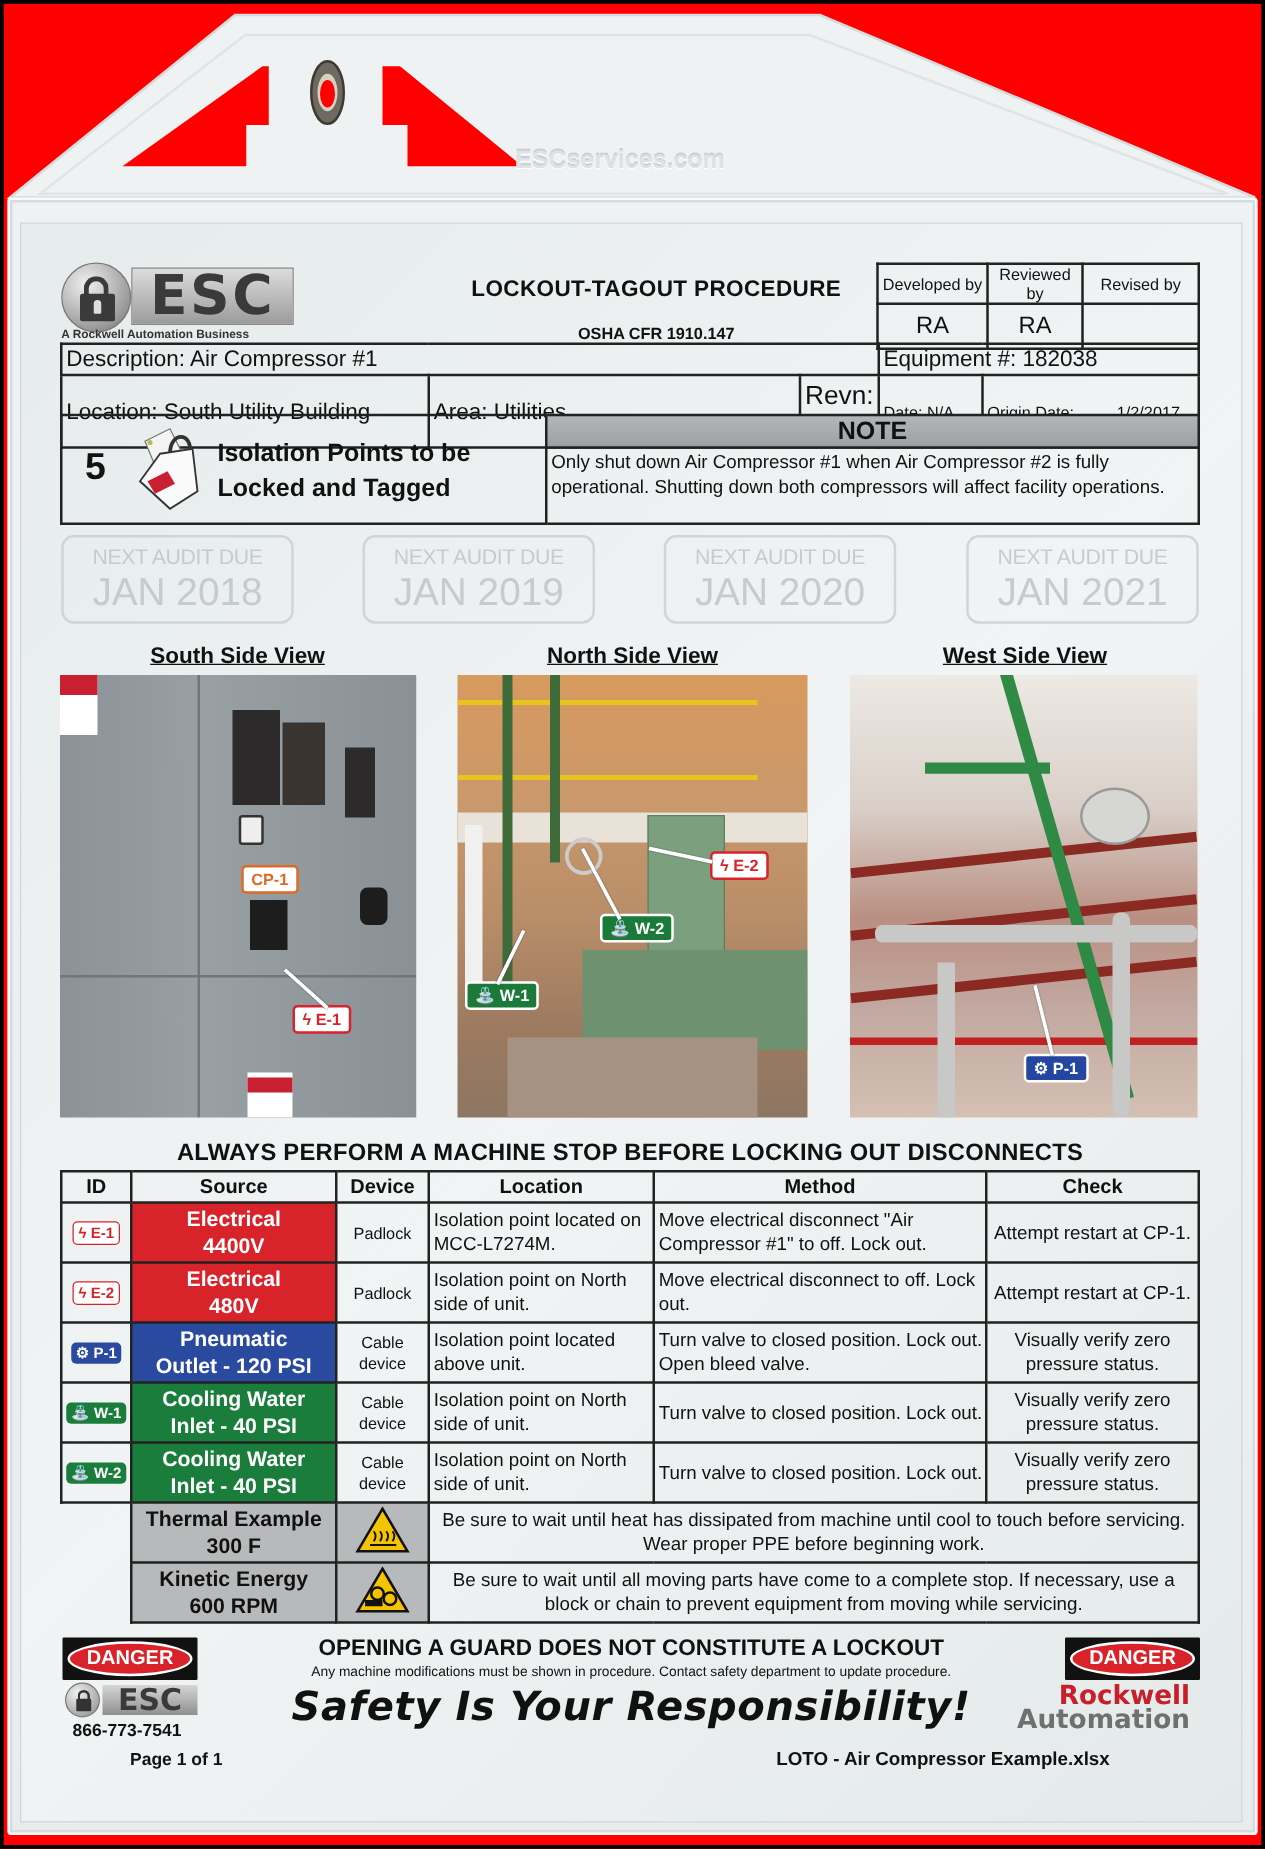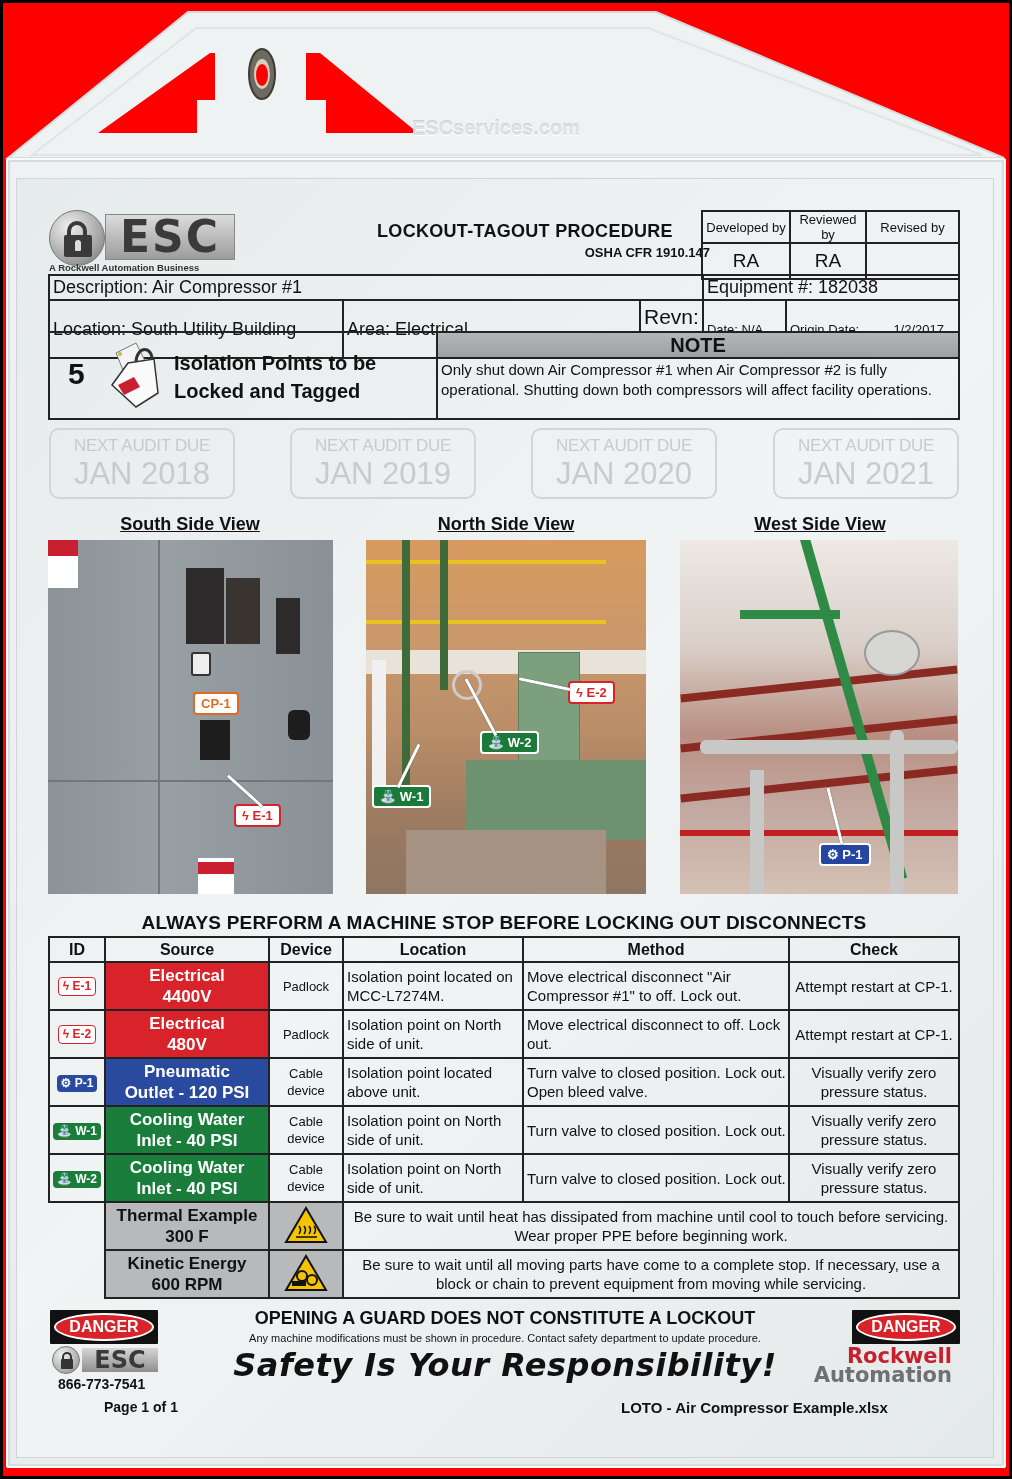--- a/index.html
+++ b/index.html
@@ -54,21 +54,21 @@
     position: absolute; left: 56px; top: 4px; width: 130px; height: 46px;
     background: linear-gradient(180deg, #dcdcdc, #9c9c9c);
     border: 1px solid #888;
     font-family: "DejaVu Sans", sans-serif; font-weight: bold; font-size: 44px; line-height: 44px;
     color: #3a3a3a; letter-spacing: 2px; text-align: center;
   }
   .esc-sub {
     position: absolute; left: 0; top: 52px; font-size: 9.5px; font-weight: bold; color: #333; white-space: nowrap;
   }
   .title { left: 340px; top: 221px; width: 370px; font-size: 18px; font-weight: bold; text-align: center; letter-spacing: 0.3px; }
-  .subtitle { left: 340px; top: 245px; width: 370px; font-size: 13px; font-weight: bold; text-align: right; }
+  .subtitle { left: 340px; top: 259px; width: 370px; font-size: 13px; font-weight: bold; text-align: center; }
 
   table.grid { border-collapse: collapse; position: absolute; }
   table.grid td, table.grid th { border: 2px solid #222; }
 
   
   .audit {
     position: absolute; top: 428px; width: 186px; height: 71px;
     border: 2px solid #d0d5d7; border-radius: 10px; text-align: center; color: #c6cbcd;
   }
   .audit .l1 { font-size: 17px; margin-top: 6px; letter-spacing: -0.3px; }
@@ -177,21 +177,21 @@
   </table>
 
 <table class="grid" style="left:48px;top:274px;width:912px;">
   <tbody>
       <tr style="height:25px;font-size:18px;">
     <td colspan="3" style="padding-left:3px;">Description: Air Compressor #1</td>
     <td colspan="2" style="padding-left:3px;width:257px;">Equipment #: 182038</td>
   </tr>
   <tr style="height:24px;">
     <td style="padding-left:3px;font-size:18px;width:294px;">Location:  South Utility Building</td>
-    <td style="padding-left:3px;font-size:18px;width:297px;">Area: Electrical</td>
+    <td style="padding-left:3px;font-size:18px;width:297px;">Area: Utilities</td>
     <td style="padding:4px 3px;font-size:21px;text-align:right;width:62px;">Revn: 0</td>
     <td style="padding-left:3px;font-size:13px;width:83px;">Date: N/A</td>
     <td style="padding-left:3px;font-size:13px;">
       <span>Origin Date:</span>
       <span style="float:right;padding-right:14px;">1/2/2017</span>
     </td>
   </tr>
 </tbody>
   </table>
 

